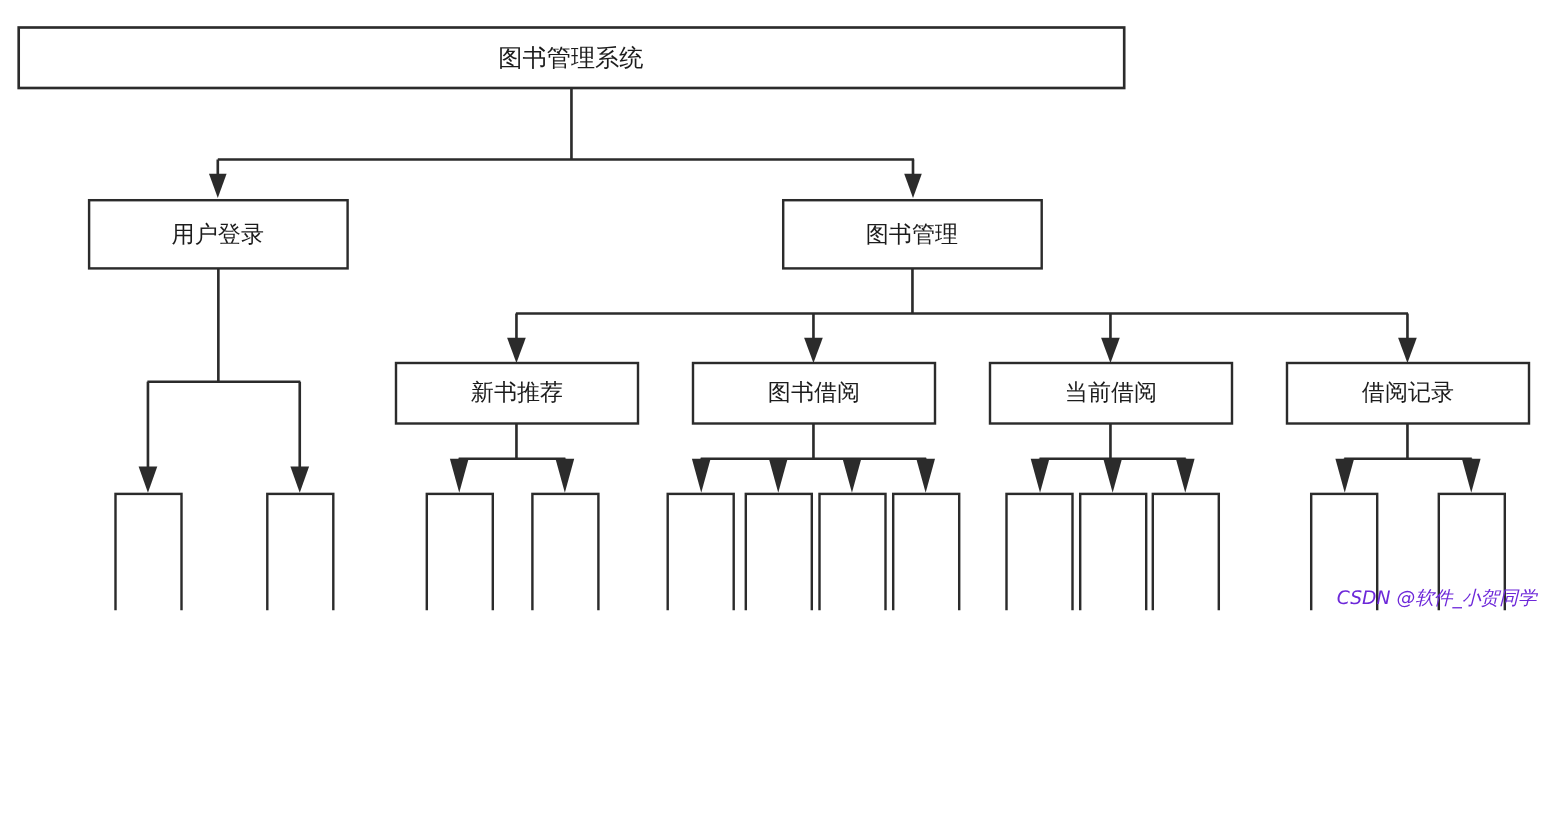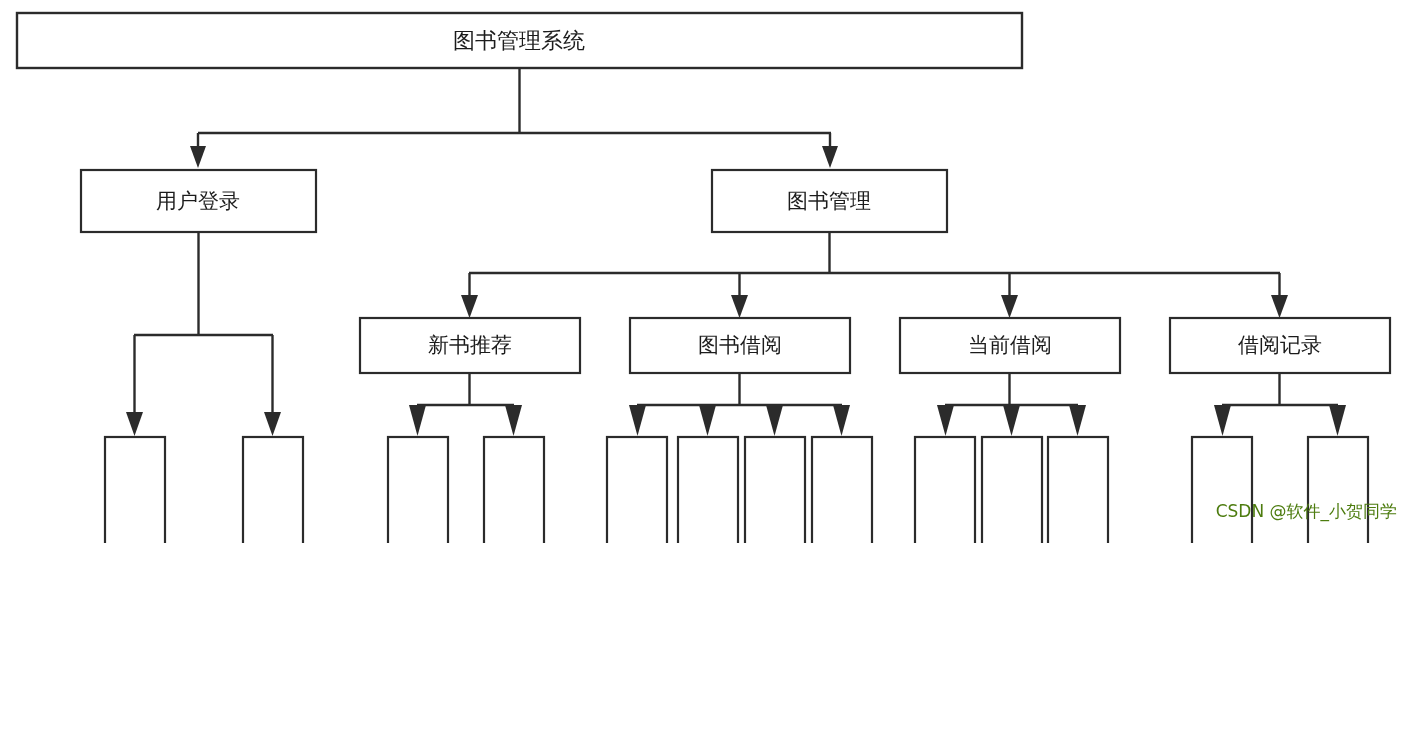--- a/index.html
+++ b/index.html
@@ -10,20 +10,21 @@
   }
   body {
     font-family: "DejaVu Sans", "Liberation Sans", sans-serif;
   }
   #diagram-root {
     position: relative;
     width: 1405px;
     height: 543px;
     background: #ffffff;
     overflow: hidden;
+    margin-top: 12px;
   }
   svg#flow-svg {
     position: absolute;
     left: 0;
     top: 0;
     width: 1405px;
     height: 747px;
     display: block;
   }
   .node-box {
@@ -73,26 +74,27 @@
     white-space: nowrap;
     display: flex;
     align-items: center;
     justify-content: center;
     pointer-events: none;
     user-select: none;
   }
   .watermark {
     position: absolute;
     right: 8px;
-    bottom: 20px;
+    bottom: 0;
     font-family: "DejaVu Sans", "Liberation Sans", sans-serif;
     font-size: 17px;
-    color: #4d7c0f;
+    color: #6d28d9;
     white-space: nowrap;
     user-select: none;
+    font-style: italic;
   }
 </style>
 </head>
 <body>
 
 <div id="diagram-root">
 
   <svg id="flow-svg" viewBox="0 0 1405 747">
 
     <g>

